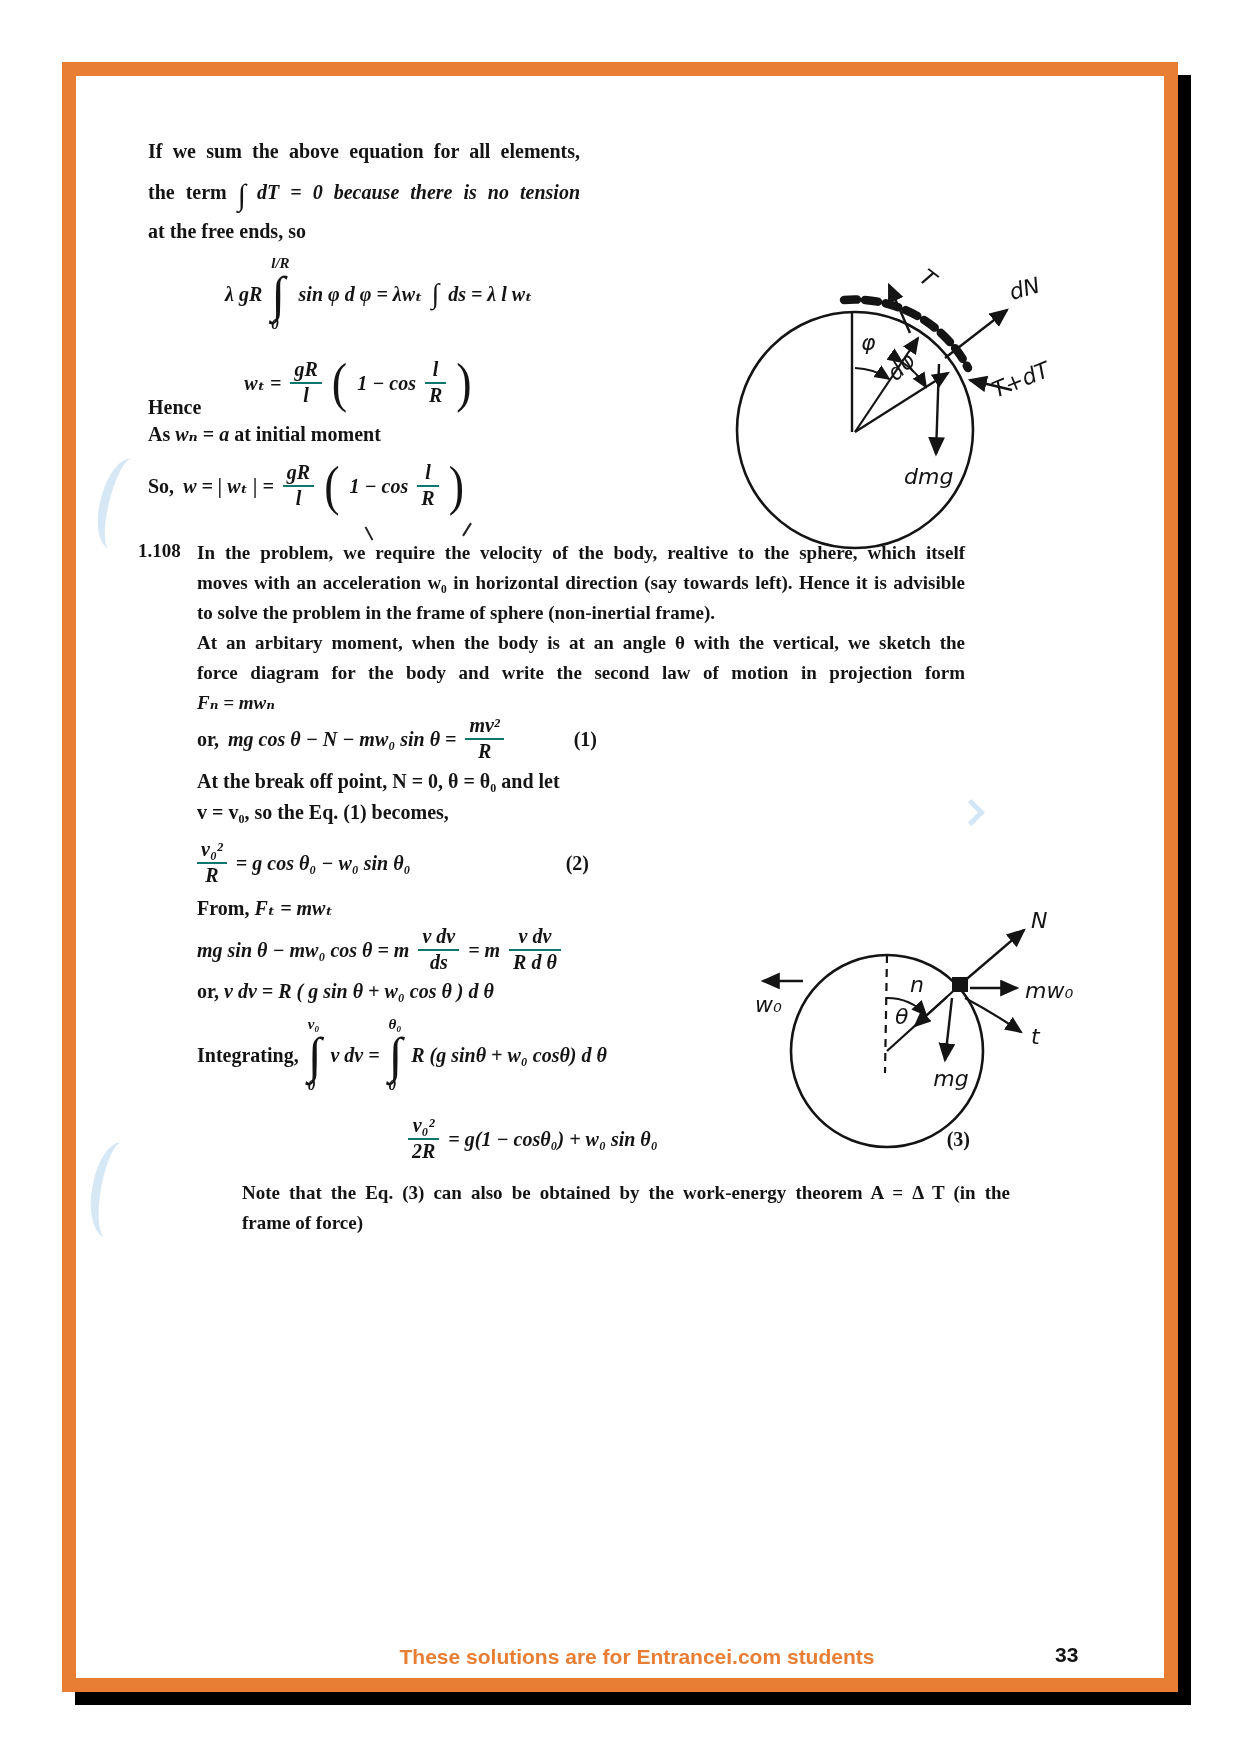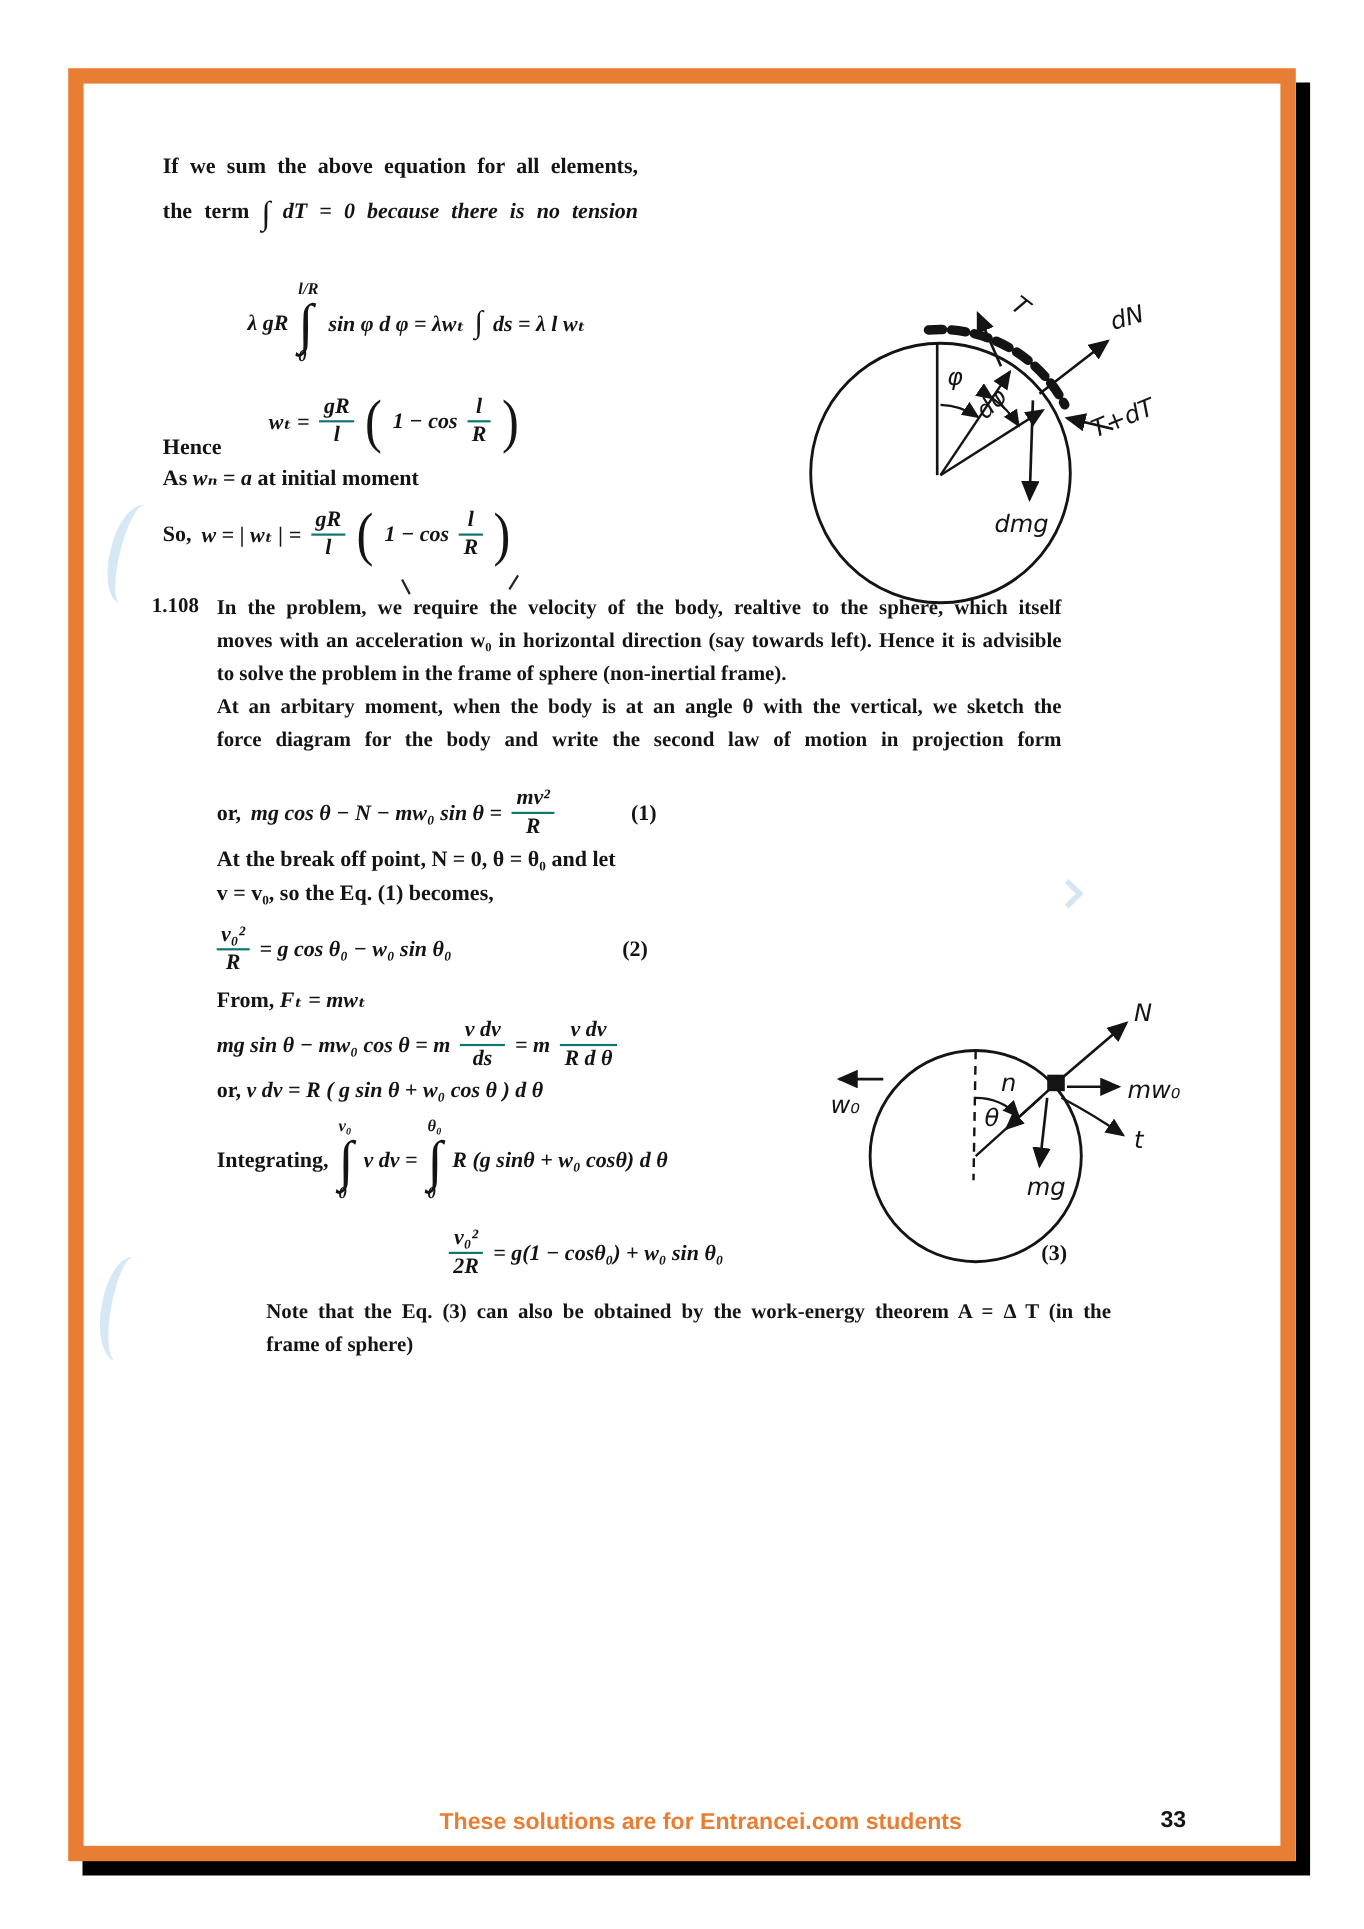--- a/index.html
+++ b/index.html
@@ -69,20 +69,21 @@
 <div class="stray" style="left:368px;top:526px;transform:rotate(-28deg);"></div>
 <div class="stray" style="left:466px;top:522px;transform:rotate(32deg);"></div>
 
 <div class="intro">
   <div class="line jl il1">If we sum the above equation for all elements,</div>
   <div class="line jl il2">
     <span>the term</span>
     <span class="intint">∫</span>
     <span class="math">dT =  0 because there is no tension</span>
   </div>
+  <div class="line il3">at the free ends, so</div>
 </div>
 
 <div class="eqrow math" style="left:225px;top:246px;height:96px;">
   <span>λ gR</span>
   <span class="ints">
     <span class="lim">l/R</span>
     <span class="ig">∫</span>
     <span class="lim up">0</span>
   </span>
   <span>sin φ d φ =  λwₜ</span>
@@ -157,20 +158,21 @@
 
 <div class="pnum">1.108</div>
 <div class="para" style="left:197px;top:538px;">
   <div class="pl jl">In the problem, we require the velocity of the body, realtive to the sphere, which itself</div>
   <div class="pl jl">moves with an acceleration w₀ in horizontal direction (say towards left). Hence it is advisible</div>
   <div class="pl">to solve the problem in the frame of sphere (non-inertial frame).</div>
 </div>
 <div class="para" style="left:197px;top:628px;">
   <div class="pl jl">At an arbitary moment, when the body is at an angle θ with the vertical, we sketch the</div>
   <div class="pl jl">force diagram for the body and write the second law of motion in projection form</div>
+  <div class="pl math">Fₙ =  mwₙ</div>
 </div>
 
 <div class="eqrow math" style="left:197px;top:708px;height:62px;width:400px;">
   <span class="up">or,</span>
   <span>mg cos θ − N − mw₀ sin θ =</span>
   <span class="frac">
     <span class="n">mv²</span>
     <span class="d">R</span>
   </span>
   <span class="tag">(1)</span>
@@ -231,21 +233,21 @@
   <span class="frac">
     <span class="n">v₀²</span>
     <span class="d">2R</span>
   </span>
   <span>= g(1 − cosθ₀) + w₀ sin θ₀</span>
   <span class="tag">(3)</span>
 </div>
 
 <div class="para" style="left:197px;top:1178px;margin-left:45px;">
   <div class="pl jl">Note that the Eq. (3) can also be obtained by the work-energy theorem A = Δ T  (in the</div>
-  <div class="pl">frame of sphere)</div>
+  <div class="pl">frame of force)</div>
 </div>
 
 <svg class="abs" style="left:655px;top:828px;" width="400" height="345" viewBox="0 0 400 345">
   <circle cx="232" cy="223" r="96" fill="none" stroke="#141414" stroke-width="2.6"></circle>
   <line x1="232" y1="127" x2="230" y2="245" stroke="#141414" stroke-width="2.2" stroke-dasharray="8 6"></line>
   <line x1="232" y1="223" x2="305" y2="157" stroke="#141414" stroke-width="2.2"></line>
   <line x1="292" y1="169" x2="260" y2="198" stroke="#141414" stroke-width="2.2" marker-end="url(#ah)"></line>
   <path d="M 232 170 A 53 53 0 0 1 271 187" fill="none" stroke="#141414" stroke-width="2" marker-end="url(#ah)"></path>
   <rect x="297" y="149" width="16" height="15" fill="#141414"></rect>
   <line x1="307" y1="155" x2="369" y2="102" stroke="#141414" stroke-width="2.4" marker-end="url(#ah)"></line>

